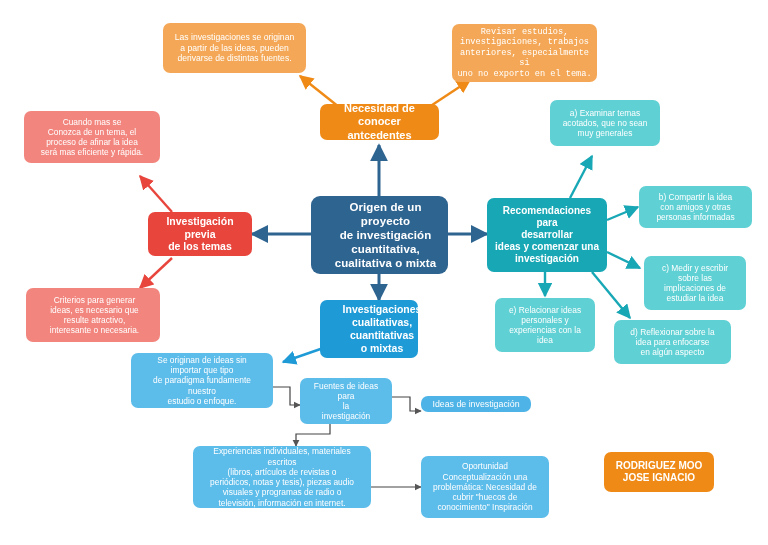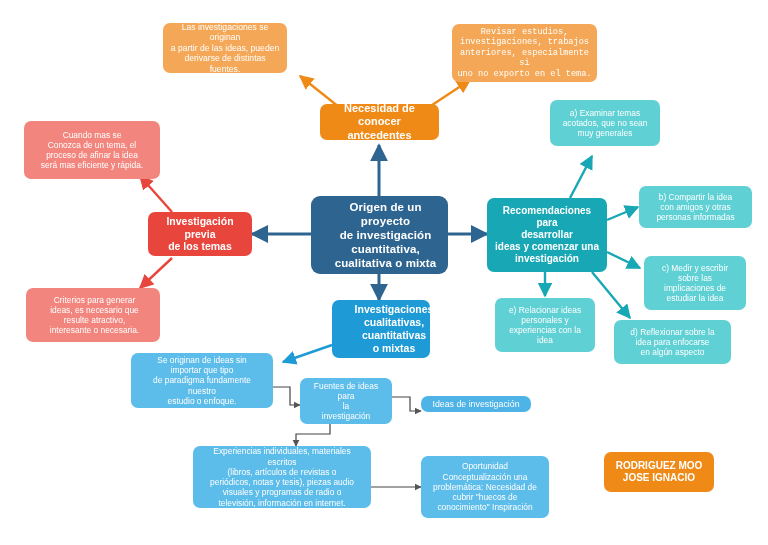--- a/index.html
+++ b/index.html
@@ -102,33 +102,33 @@
   </svg>
 
   <div class="node n-center" style="left:311px;top:196px;width:137px;height:78px;">Origen de un proyecto
 de investigación
 cuantitativa,
 cualitativa o mixta</div>
 
   <div class="node n-orange-dark" style="left:320px;top:104px;width:119px;height:36px;">Necesidad de
 conocer antcedentes</div>
 
-  <div class="node n-orange-light" style="left:163px;top:23px;width:124px;height:50px;">Las investigaciones se originan
+  <div class="node n-orange-light" style="left:163px;top:23px;width:143px;height:50px;">Las investigaciones se originan
 a partir de las ideas, pueden
 derivarse de distintas fuentes.</div>
 
   <div class="node n-orange-light" style="left:452px;top:24px;width:145px;height:58px;font-family:Liberation Mono, monospace;">Revisar estudios,
 investigaciones, trabajos
 anteriores, especialmente si
 uno no exporto en el tema.</div>
 
   <div class="node n-red-dark" style="left:148px;top:212px;width:104px;height:44px;">Investigación previa
 de los temas</div>
 
-  <div class="node n-red-light" style="left:24px;top:121px;width:136px;height:58px;">Cuando mas se
+  <div class="node n-red-light" style="left:24px;top:111px;width:136px;height:52px;">Cuando mas se
 Conozca de un tema, el
 proceso de afinar la idea
 será mas eficiente y rápida.</div>
 
   <div class="node n-red-light" style="left:26px;top:288px;width:134px;height:54px;padding-left:8px;">Criterios para generar
 ideas, es necesario que
 resulte atractivo,
 interesante o necesaria.</div>
 
   <div class="node n-teal-dark" style="left:487px;top:198px;width:120px;height:74px;">Recomendaciones para
@@ -151,21 +151,21 @@
 
   <div class="node n-teal-light" style="left:614px;top:320px;width:117px;height:44px;">d) Reflexionar sobre la
 idea para enfocarse
 en algún aspecto</div>
 
   <div class="node n-teal-light" style="left:495px;top:298px;width:100px;height:54px;">e) Relacionar ideas
 personales y
 experiencias con la
 idea</div>
 
-  <div class="node n-blue-dark" style="left:332px;top:300px;width:98px;height:58px;padding-left:31px;">Investigaciones
+  <div class="node n-blue-dark" style="left:320px;top:300px;width:98px;height:58px;padding-left:31px;">Investigaciones
 cualitativas,
 cuantitativas
 o mixtas</div>
 
   <div class="node n-blue-light" style="left:131px;top:353px;width:142px;height:55px;">Se originan de ideas sin
 importar que tipo
 de paradigma fundamente
 nuestro
 estudio o enfoque.</div>
 

